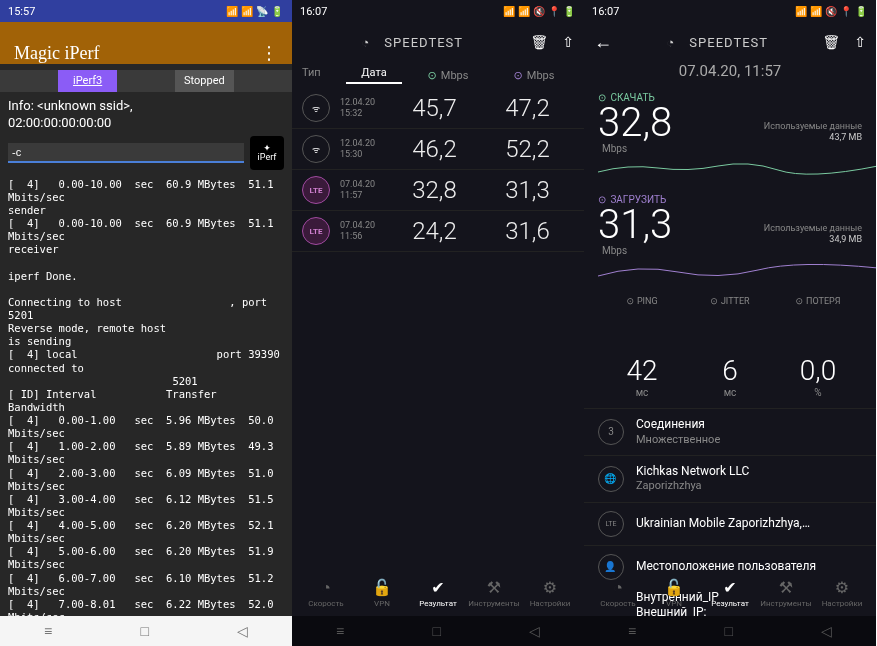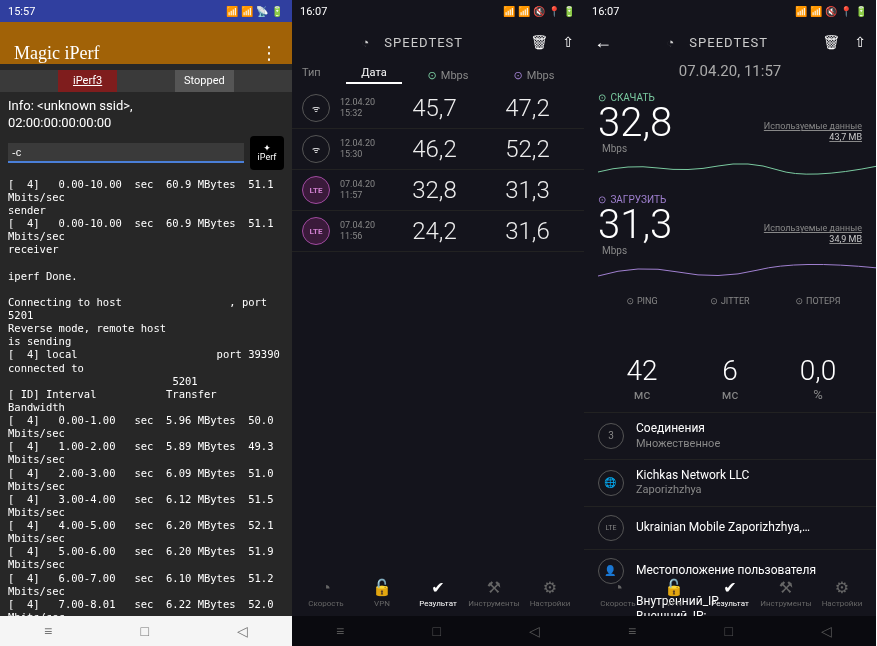--- a/index.html
+++ b/index.html
@@ -14,21 +14,21 @@
 .p2 .status-bar, .p3 .status-bar { background: #14141c; color: #fff; }
 .status-bar .time { margin-right: auto; }
 .status-icons { display: flex; gap: 3px; font-size: 10px; }
 
 
 .p1 .appbar { height: 42px; background: #a16207; display: flex; align-items: flex-end; padding: 0 14px; font-family: Liberation Serif, serif; }
 .p1 .appbar .title { font-size: 18px; font-weight: 500; }
 .p1 .appbar .menu { margin-left: auto; font-size: 18px; }
 .p1 .tabs { display: flex; height: 22px; margin: 6px 0 0 0; }
 .p1 .tab { flex: 1; text-align: center; font-size: 11px; line-height: 22px; background: #3a3a3a; }
-.p1 .tab.active { background: #7f1d1d; text-decoration: underline; }
+.p1 .tab.active { background: #8b5cf6; text-decoration: underline; }
 .p1 .tab.stopped { background: #555; }
 .p1 .info { font-size: 13px; padding: 6px 8px 4px; line-height: 1.3; }
 .p1 .cmd-row { display: flex; align-items: center; padding: 0 8px 4px; gap: 6px; }
 .p1 .cmd-input { flex: 1; background: #3a3a3a; height: 20px; border: none; border-bottom: 2px solid #4a7fd8; color: #fff; padding: 0 4px; font-size: 11px; }
 .p1 .iperf-logo { width: 34px; height: 34px; background: #000; border-radius: 4px; display: flex; align-items: center; justify-content: center; font-size: 9px; text-align: center; line-height: 1; }
 .p1 .log { font-family: monospace; font-size: 10.5px; padding: 4px 8px; line-height: 1.25; white-space: pre-wrap; }
 
 
 .st-header { height: 40px; display: flex; align-items: center; padding: 0 10px; gap: 8px; }
 .st-header .back { font-size: 18px; }
@@ -50,27 +50,27 @@
 .p2 .row .date { width: 48px; font-size: 9px; color: #888; line-height: 1.2; }
 .p2 .row .val { flex: 1; text-align: center; font-size: 24px; font-weight: 300; color: #eee; }
 
 
 .p3 .metric-block { padding: 6px 14px 2px; }
 .p3 .metric-label { font-size: 10px; color: #7acaa0; display: flex; align-items: center; gap: 4px; }
 .p3 .metric-label.upload { color: #a080d0; }
 .p3 .metric-main { display: flex; align-items: flex-end; }
 .p3 .metric-val { font-size: 40px; font-weight: 300; line-height: 1; }
 .p3 .metric-unit { font-size: 10px; color: #888; margin-left: 4px; margin-bottom: 4px; }
-.p3 .metric-used { margin-left: auto; text-align: right; font-size: 9px; color: #888; line-height: 1.2; text-decoration: underline; }
+.p3 .metric-used { margin-left: auto; text-align: right; font-size: 9px; color: #888; line-height: 1.2; }
 .p3 .spark { height: 18px; margin: 2px 0 4px; }
 .p3 .small-metrics { display: flex; padding: 6px 14px 10px; }
 .p3 .sm { flex: 1; text-align: center; }
 .p3 .sm .sm-label { font-size: 9px; color: #888; display: flex; align-items: center; justify-content: center; gap: 3px; }
 .p3 .sm .sm-val { font-size: 28px; font-weight: 300; margin-top: 48px; }
-.p3 .sm .sm-unit { font-size: 13px; color: #888; }
+.p3 .sm .sm-unit { font-size: 10px; color: #888; }
 .p3 .info-row { display: flex; align-items: center; padding: 8px 14px; gap: 12px; border-top: 1px solid #222; }
 .p3 .info-row .ir-icon { width: 26px; height: 26px; border-radius: 13px; border: 1px solid #555; display: flex; align-items: center; justify-content: center; font-size: 10px; color: #888; }
 .p3 .info-row .ir-text { flex: 1; font-size: 12px; line-height: 1.3; }
 .p3 .info-row .ir-text .sub { color: #888; font-size: 11px; }
 
 
 .bottom-nav { position: absolute; bottom: 30px; left: 0; right: 0; height: 46px; display: flex; padding: 0 6px; }
 .bottom-nav .bn-item { flex: 1; display: flex; flex-direction: column; align-items: center; justify-content: center; font-size: 8px; color: #666; gap: 2px; }
 .bottom-nav .bn-item.active { color: #fff; }
 .bottom-nav .bn-icon { font-size: 16px; }

